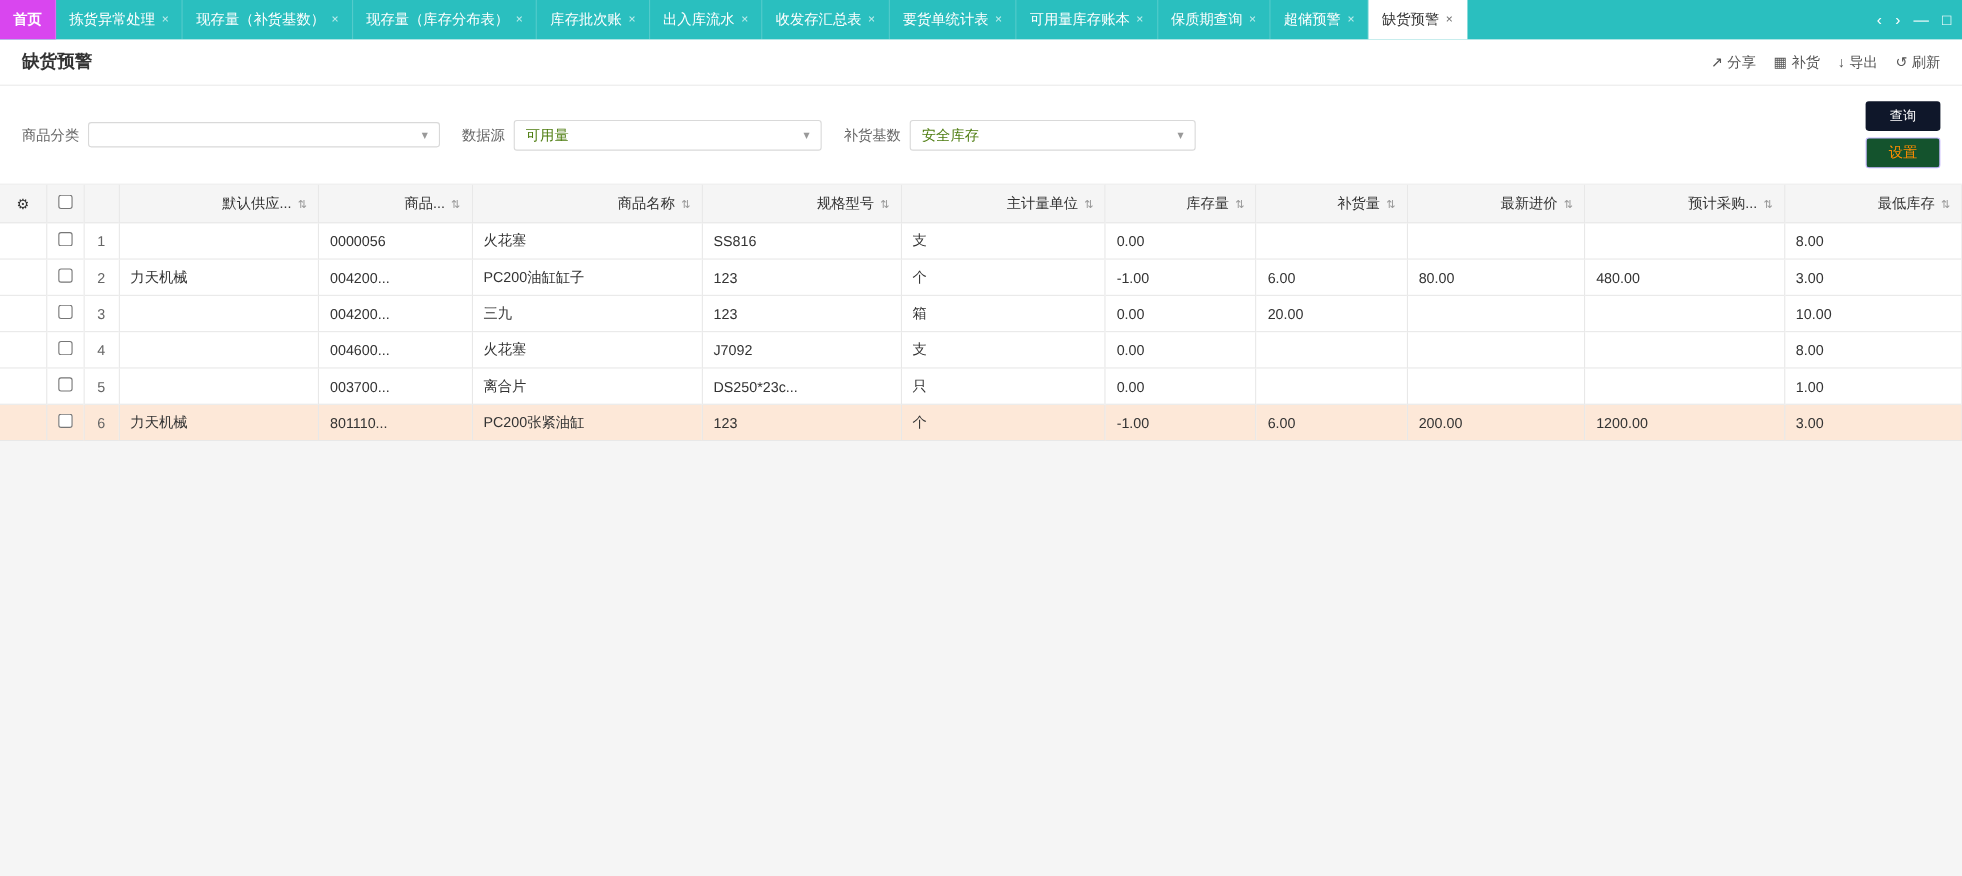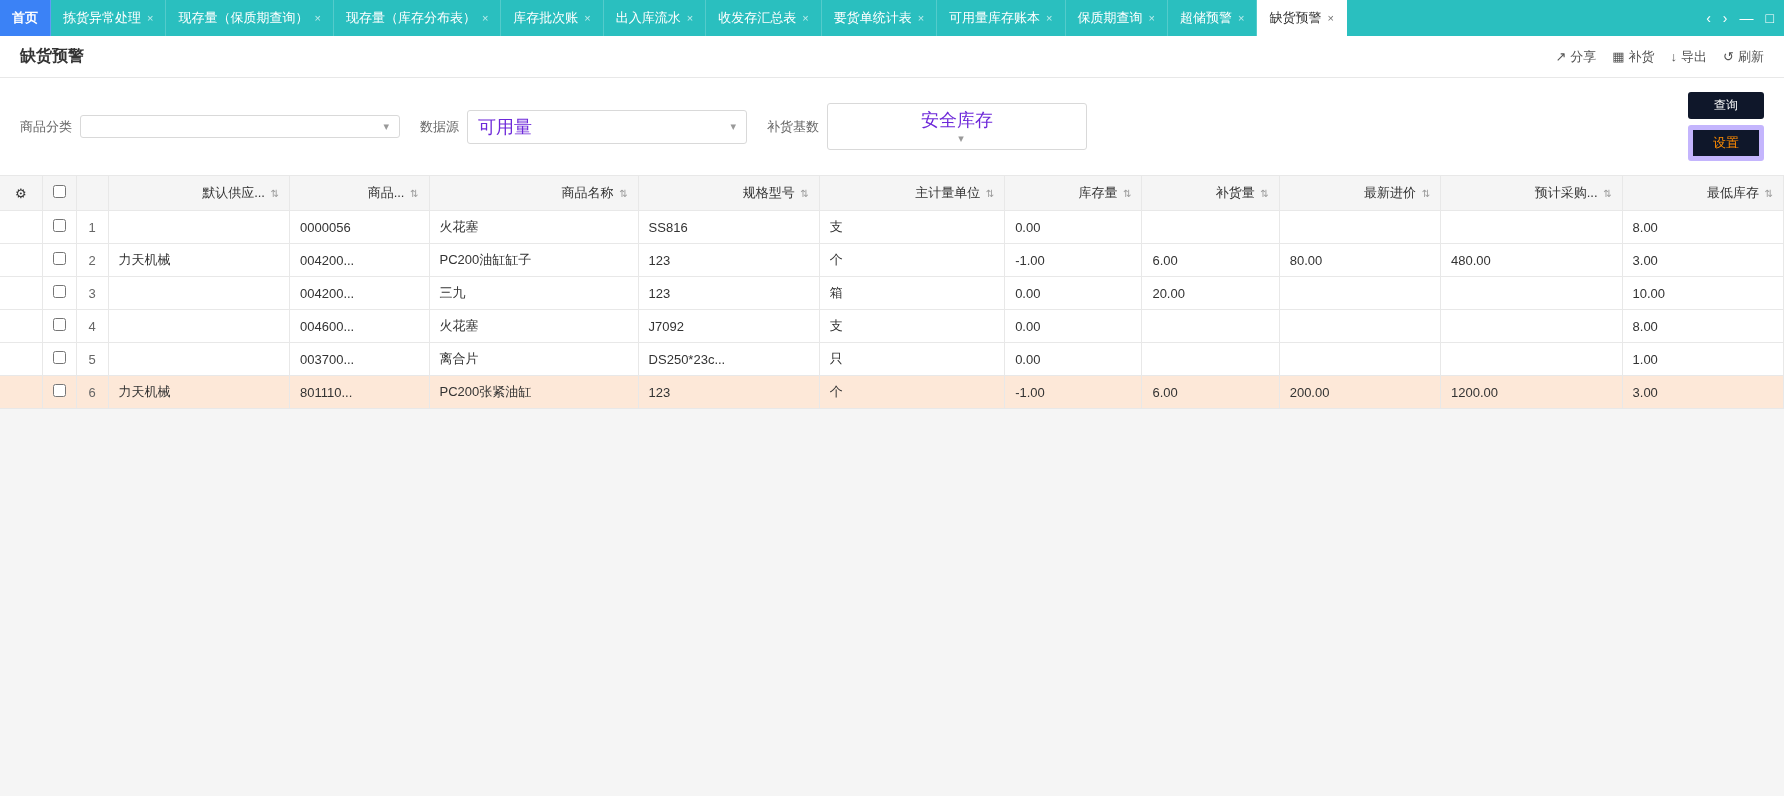--- a/index.html
+++ b/index.html
@@ -28,21 +28,21 @@
     .tab-item.active {
       background: #fff;
       color: #333;
     }
     .tab-item .close-icon {
       margin-left: 6px;
       font-size: 11px;
       opacity: 0.7;
     }
     .tab-item.home {
-      background: #3b82f6;
+      background: #d946ef;
       font-weight: bold;
     }
     .tab-nav-btns {
       display: flex;
       align-items: center;
       margin-left: auto;
       padding-right: 4px;
     }
     .tab-nav-btn {
       color: #fff;
@@ -117,42 +117,42 @@
     .filter-select-text {
       color: #999;
       font-size: 13px;
     }
     .filter-select-arrow {
       color: #999;
       font-size: 11px;
       margin-left: 8px;
     }
     .filter-value-display {
-      font-size: 18px;
-      color: #6d28d9;
+      font-size: 13px;
+      color: #4d7c0f;
     }
     .filter-actions {
       margin-left: auto;
       display: flex;
       flex-direction: column;
       gap: 6px;
     }
     .btn-query {
       background: #0f172a;
       color: #fff;
       border: none;
       border-radius: 3px;
       padding: 5px 20px;
       cursor: pointer;
       font-size: 12px;
     }
     .btn-settings {
-      background: #0f172a;
+      background: #14532d;
       color: #ff8c00;
-      border: 5px solid #c4b5fd;
+      border: 1px solid #c4b5fd;
       border-radius: 3px;
       padding: 4px 20px;
       cursor: pointer;
       font-size: 13px;
     }
 
     
     .table-container {
       background: #fff;
       margin: 0;
@@ -225,21 +225,21 @@
 <div class="tab-bar">
   <div id="tab-container" style="display:flex; align-items:center; overflow:hidden; flex:1;">
       <div class="tab-item home">
         <span>首页</span>
       </div>
       <div class="tab-item">
         <span>拣货异常处理</span>
         <span class="close-icon">×</span>
       </div>
       <div class="tab-item">
-        <span>现存量（保质期查询）</span>
+        <span>现存量（补货基数）</span>
         <span class="close-icon">×</span>
       </div>
       <div class="tab-item">
         <span>现存量（库存分布表）</span>
         <span class="close-icon">×</span>
       </div>
       <div class="tab-item">
         <span>库存批次账</span>
         <span class="close-icon">×</span>
       </div>
@@ -314,21 +314,21 @@
   <div class="filter-group">
     <span class="filter-label">数据源</span>
     <div class="filter-select" style="min-width:280px;">
       <span class="filter-value-display">可用量</span>
       <span class="filter-select-arrow">▾</span>
     </div>
   </div>
 
   <div class="filter-group">
     <span class="filter-label">补货基数</span>
-    <div class="filter-select" style="min-width:260px;flex-direction:column;">
+    <div class="filter-select" style="min-width:260px;">
       <span class="filter-value-display">安全库存</span>
       <span class="filter-select-arrow">▾</span>
     </div>
   </div>
 
   <div class="filter-actions">
     <button class="btn-query">查询</button>
     <button class="btn-settings">设置</button>
   </div>
 </div>

